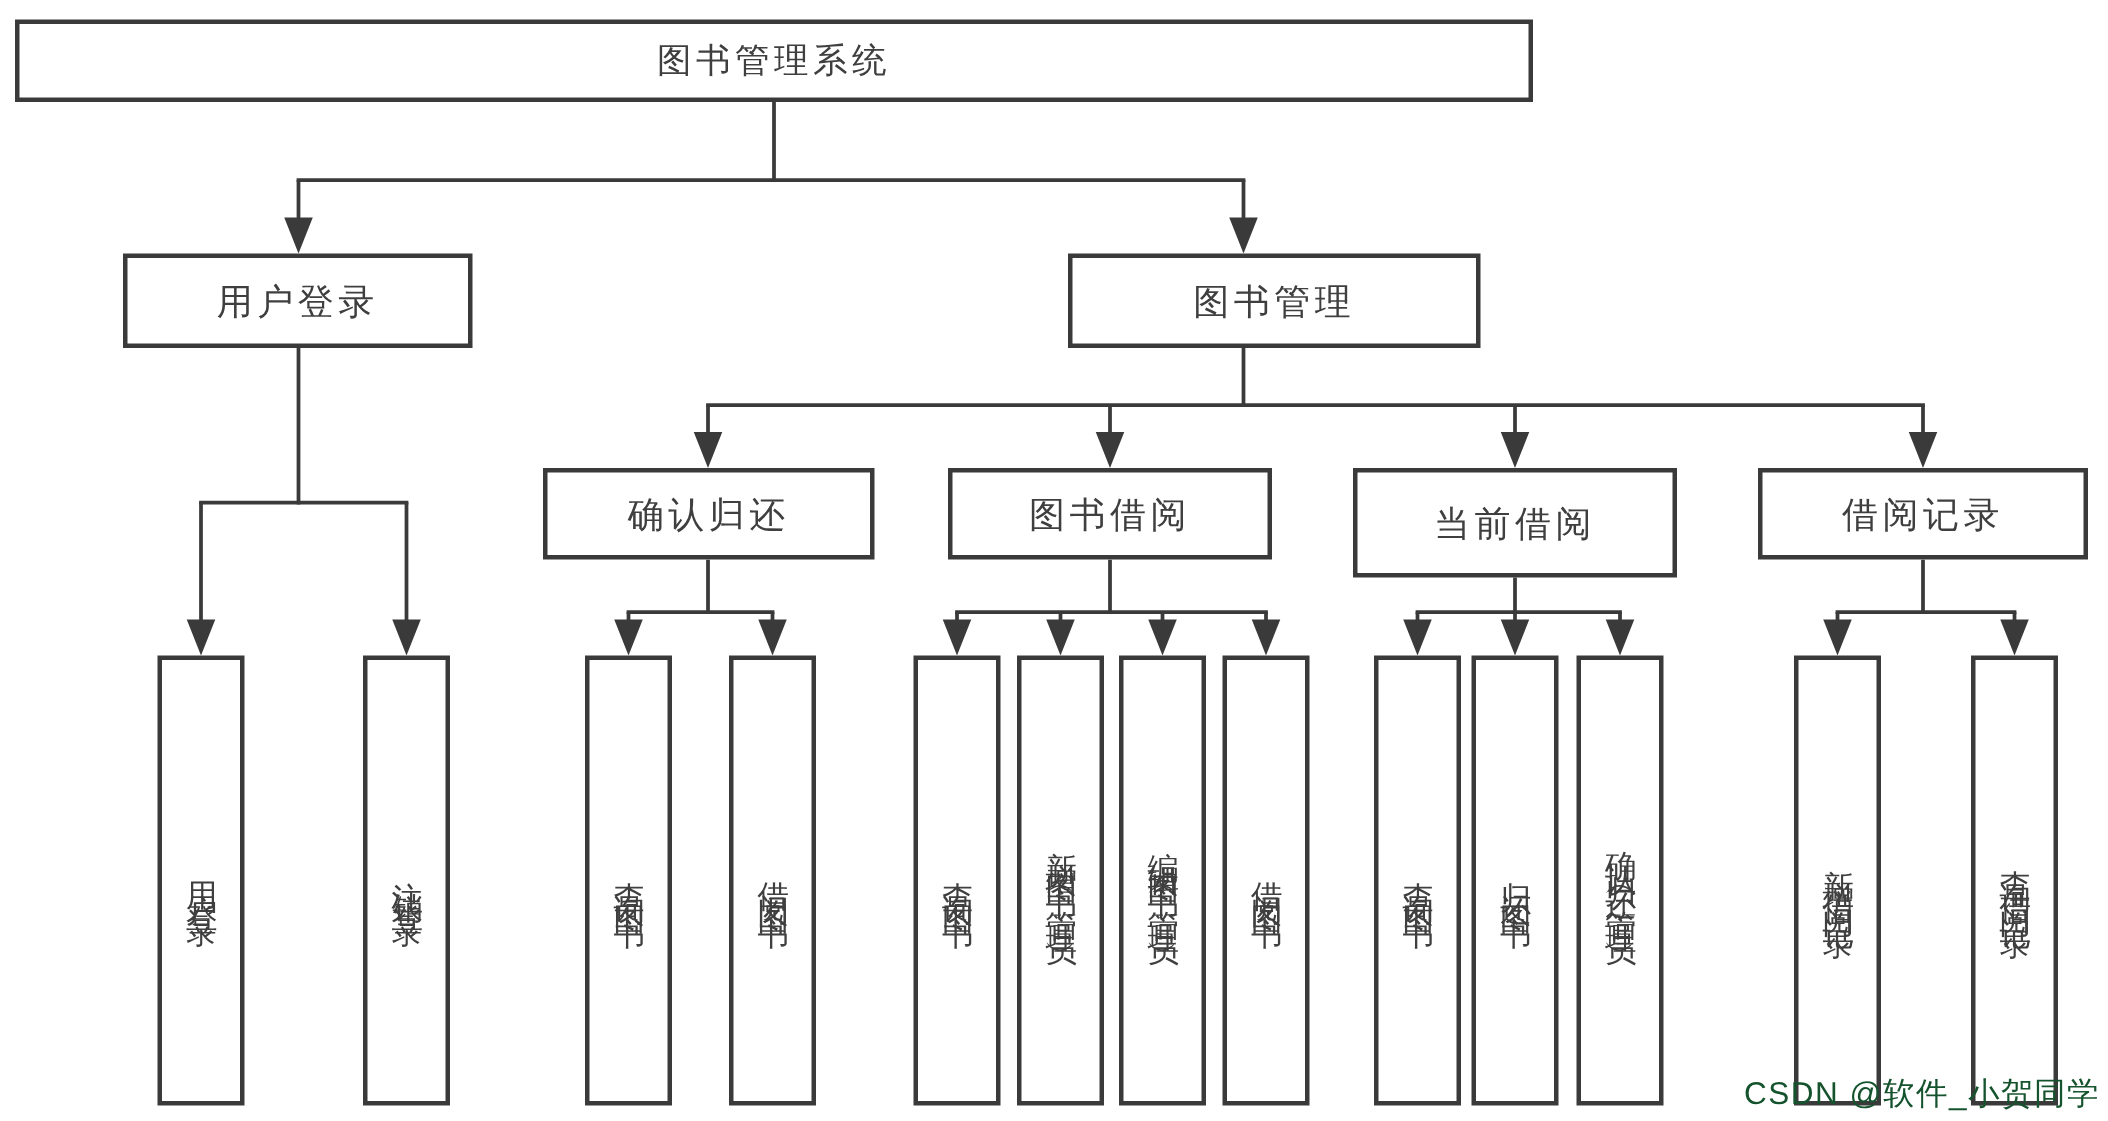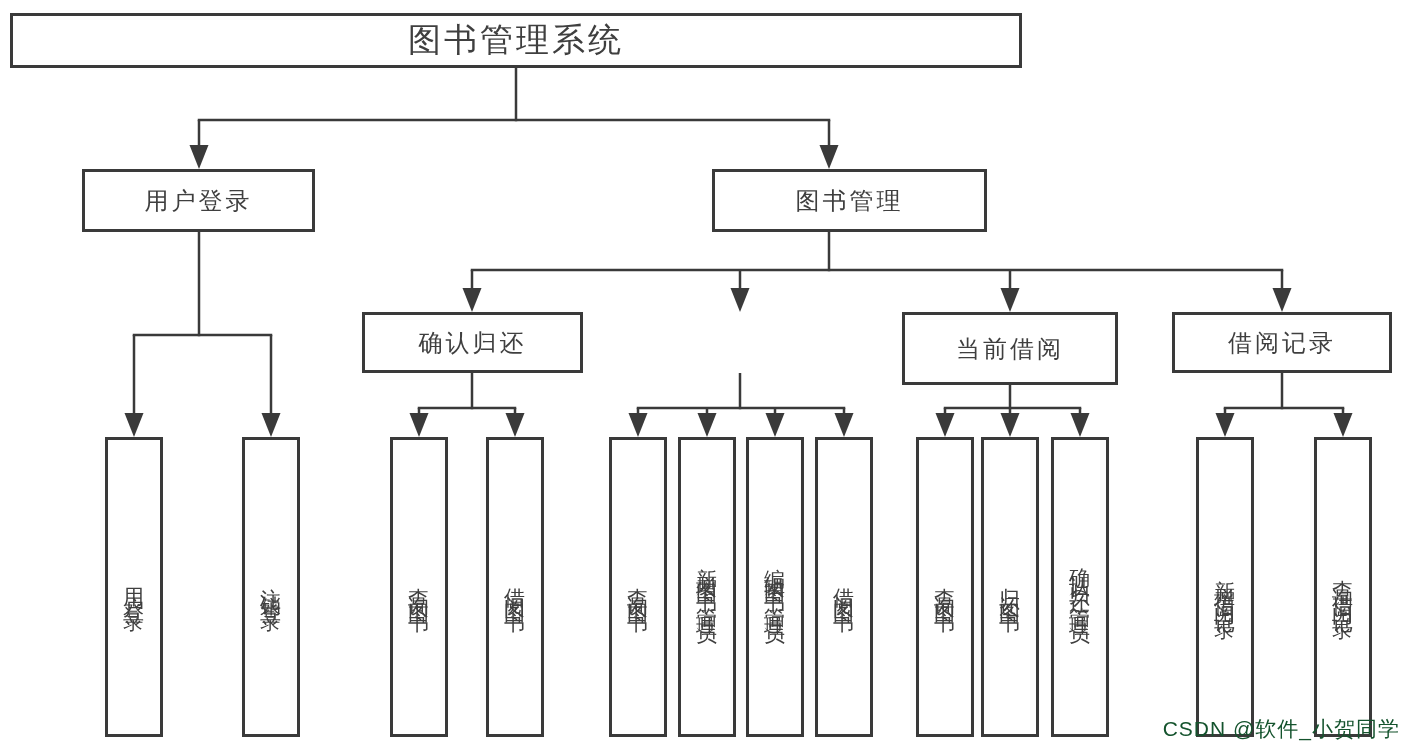--- a/index.html
+++ b/index.html
@@ -16,21 +16,21 @@
     box-sizing:border-box;
     background:#ffffff;
     border:3px solid #3a3a3a;
     display:flex;align-items:center;justify-content:center;
     color:#3f3f3f;
     z-index:2;
   }
   .node .lbl{white-space:nowrap;}
   .h-node .lbl{font-size:24px;letter-spacing:3px;}
   #n-root{left:10px;top:13px;width:1012px;height:55px;}
-  #n-root .lbl{font-size:33px;letter-spacing:3px;}
+  #n-root .lbl{font-size:23px;letter-spacing:3px;}
   #n-user-login{left:82px;top:169px;width:233px;height:63px;}
   #n-book-mgmt{left:712px;top:169px;width:275px;height:63px;}
   #n-new-book{left:362px;top:312px;width:221px;height:61px;}
   #n-borrowing{left:632px;top:312px;width:216px;height:61px;}
   #n-current{left:902px;top:312px;width:216px;height:73px;}
   #n-records{left:1172px;top:312px;width:220px;height:61px;}
   .v-node{top:437px;width:58px;height:300px;}
   .v-node .lbl{
     writing-mode:vertical-rl;
     text-orientation:mixed;
@@ -139,20 +139,23 @@
   <div class="node h-node" id="n-user-login">
     <span class="lbl">用户登录</span>
   </div>
   <div class="node h-node" id="n-book-mgmt">
     <span class="lbl">图书管理</span>
   </div>
 
   <div class="node h-node" id="n-new-book">
     <span class="lbl">确认归还</span>
   </div>
+  <div class="node h-node" id="n-borrowing">
+    <span class="lbl">图书借阅</span>
+  </div>
   <div class="node h-node" id="n-current">
     <span class="lbl">当前借阅</span>
   </div>
   <div class="node h-node" id="n-records">
     <span class="lbl">借阅记录</span>
   </div>
 
   <div class="node v-node" id="l-login">
     <span class="lbl">用户登录</span>
   </div>

